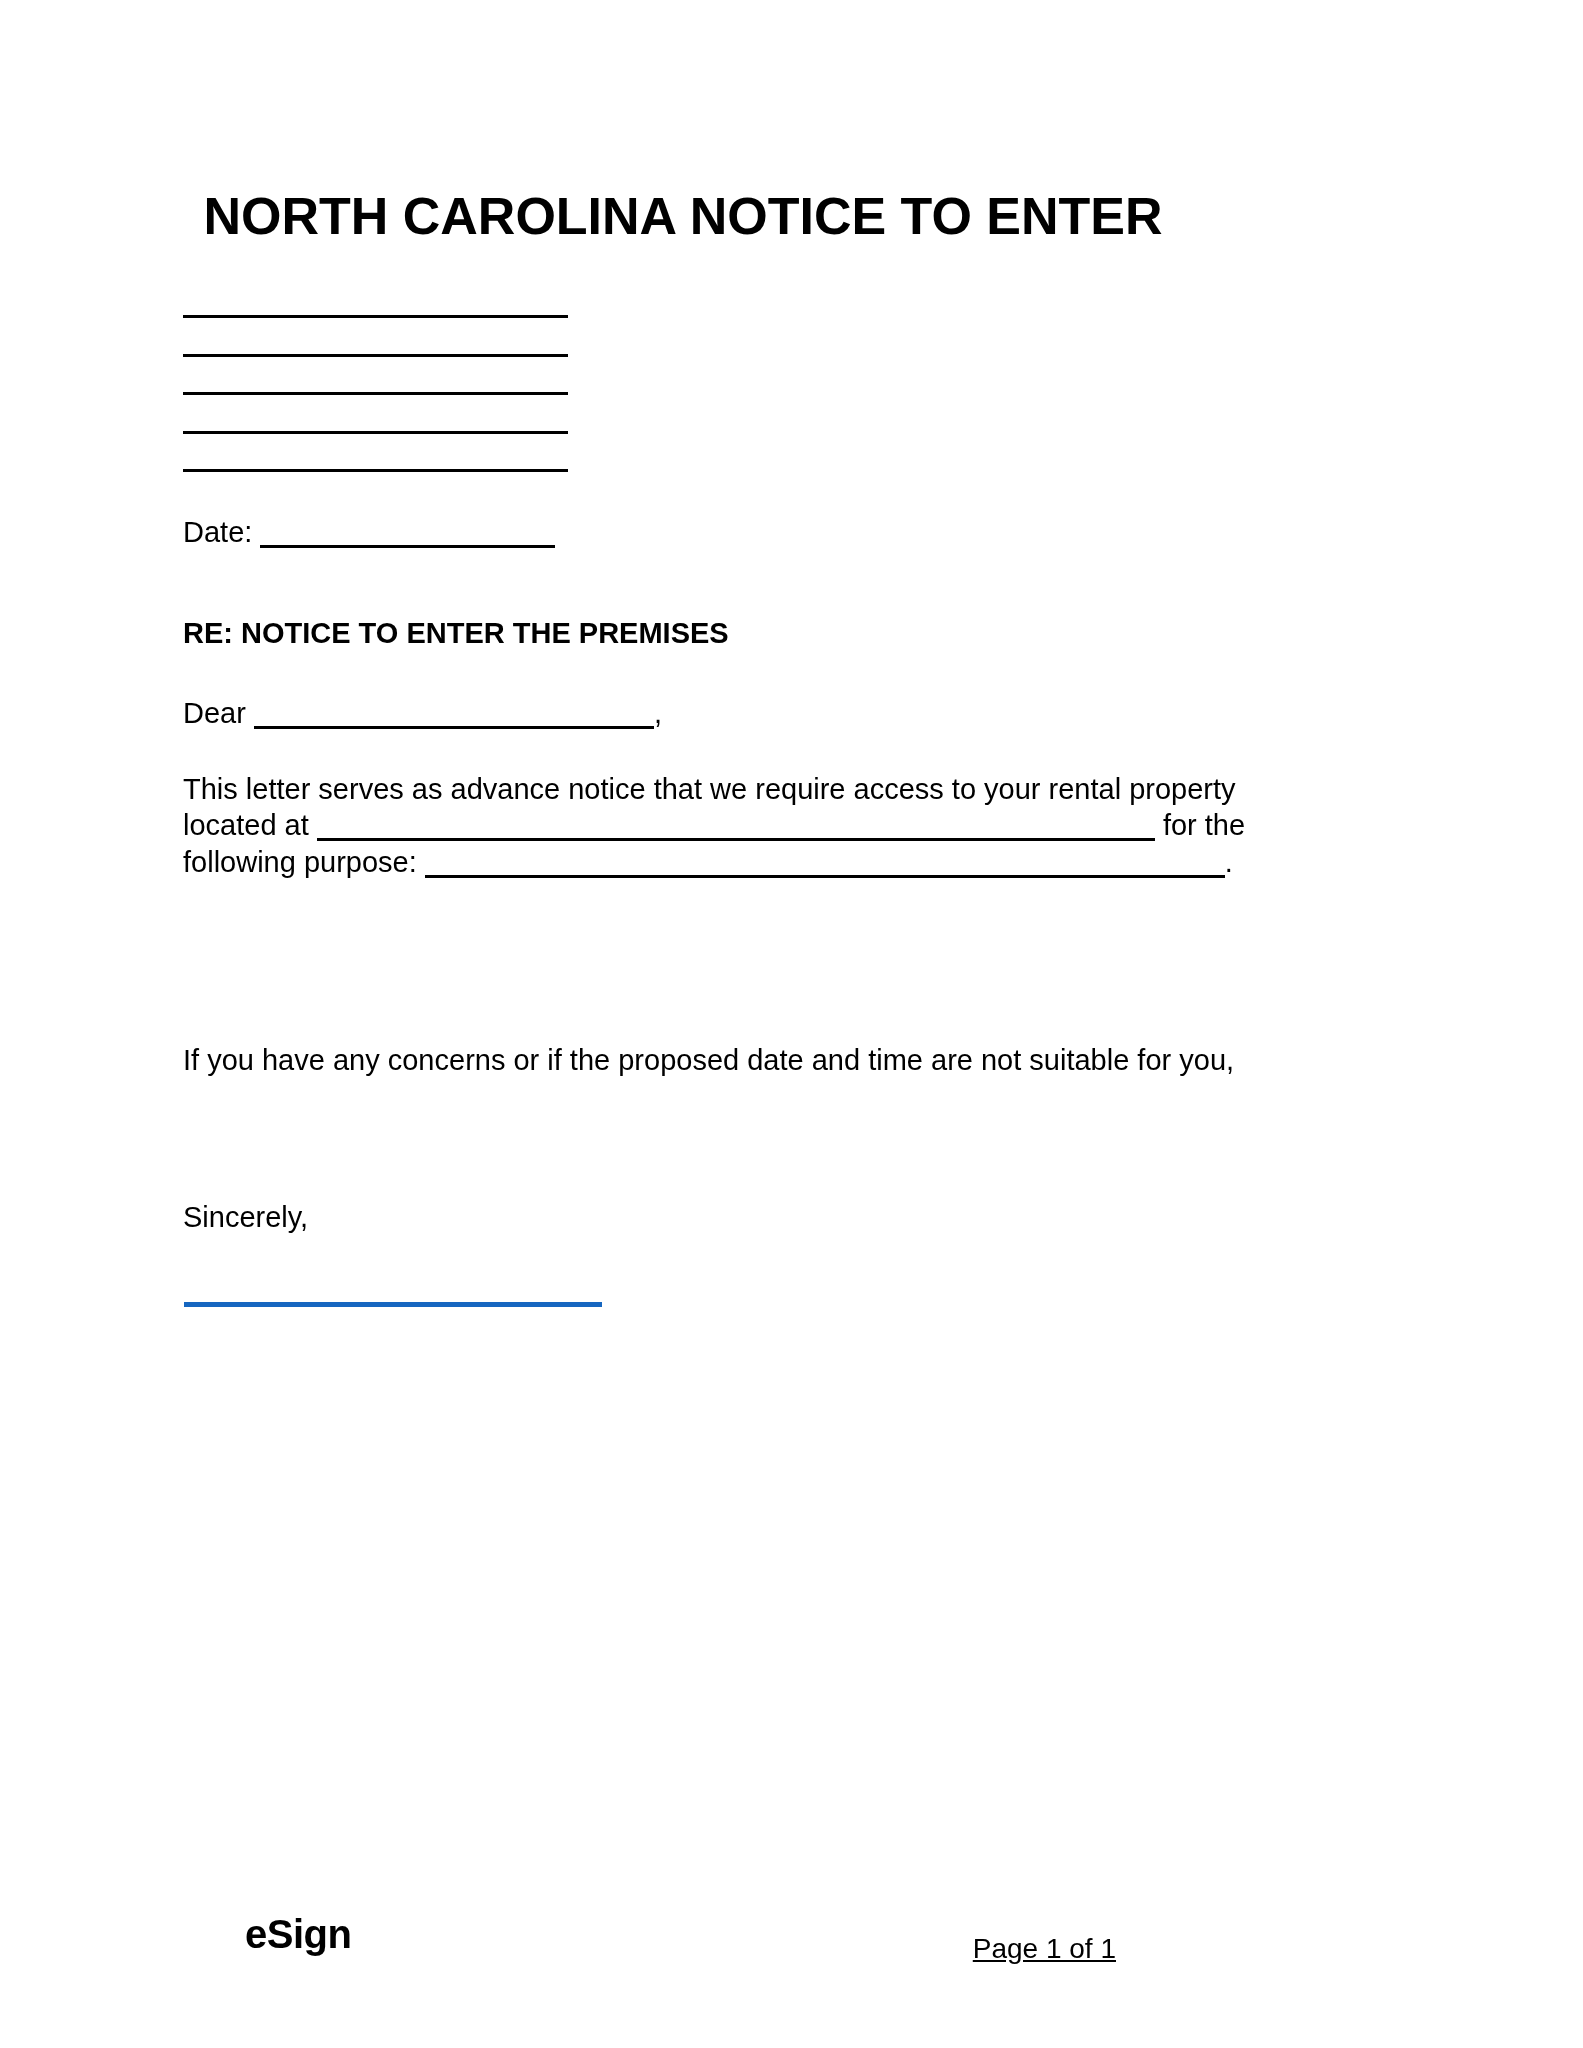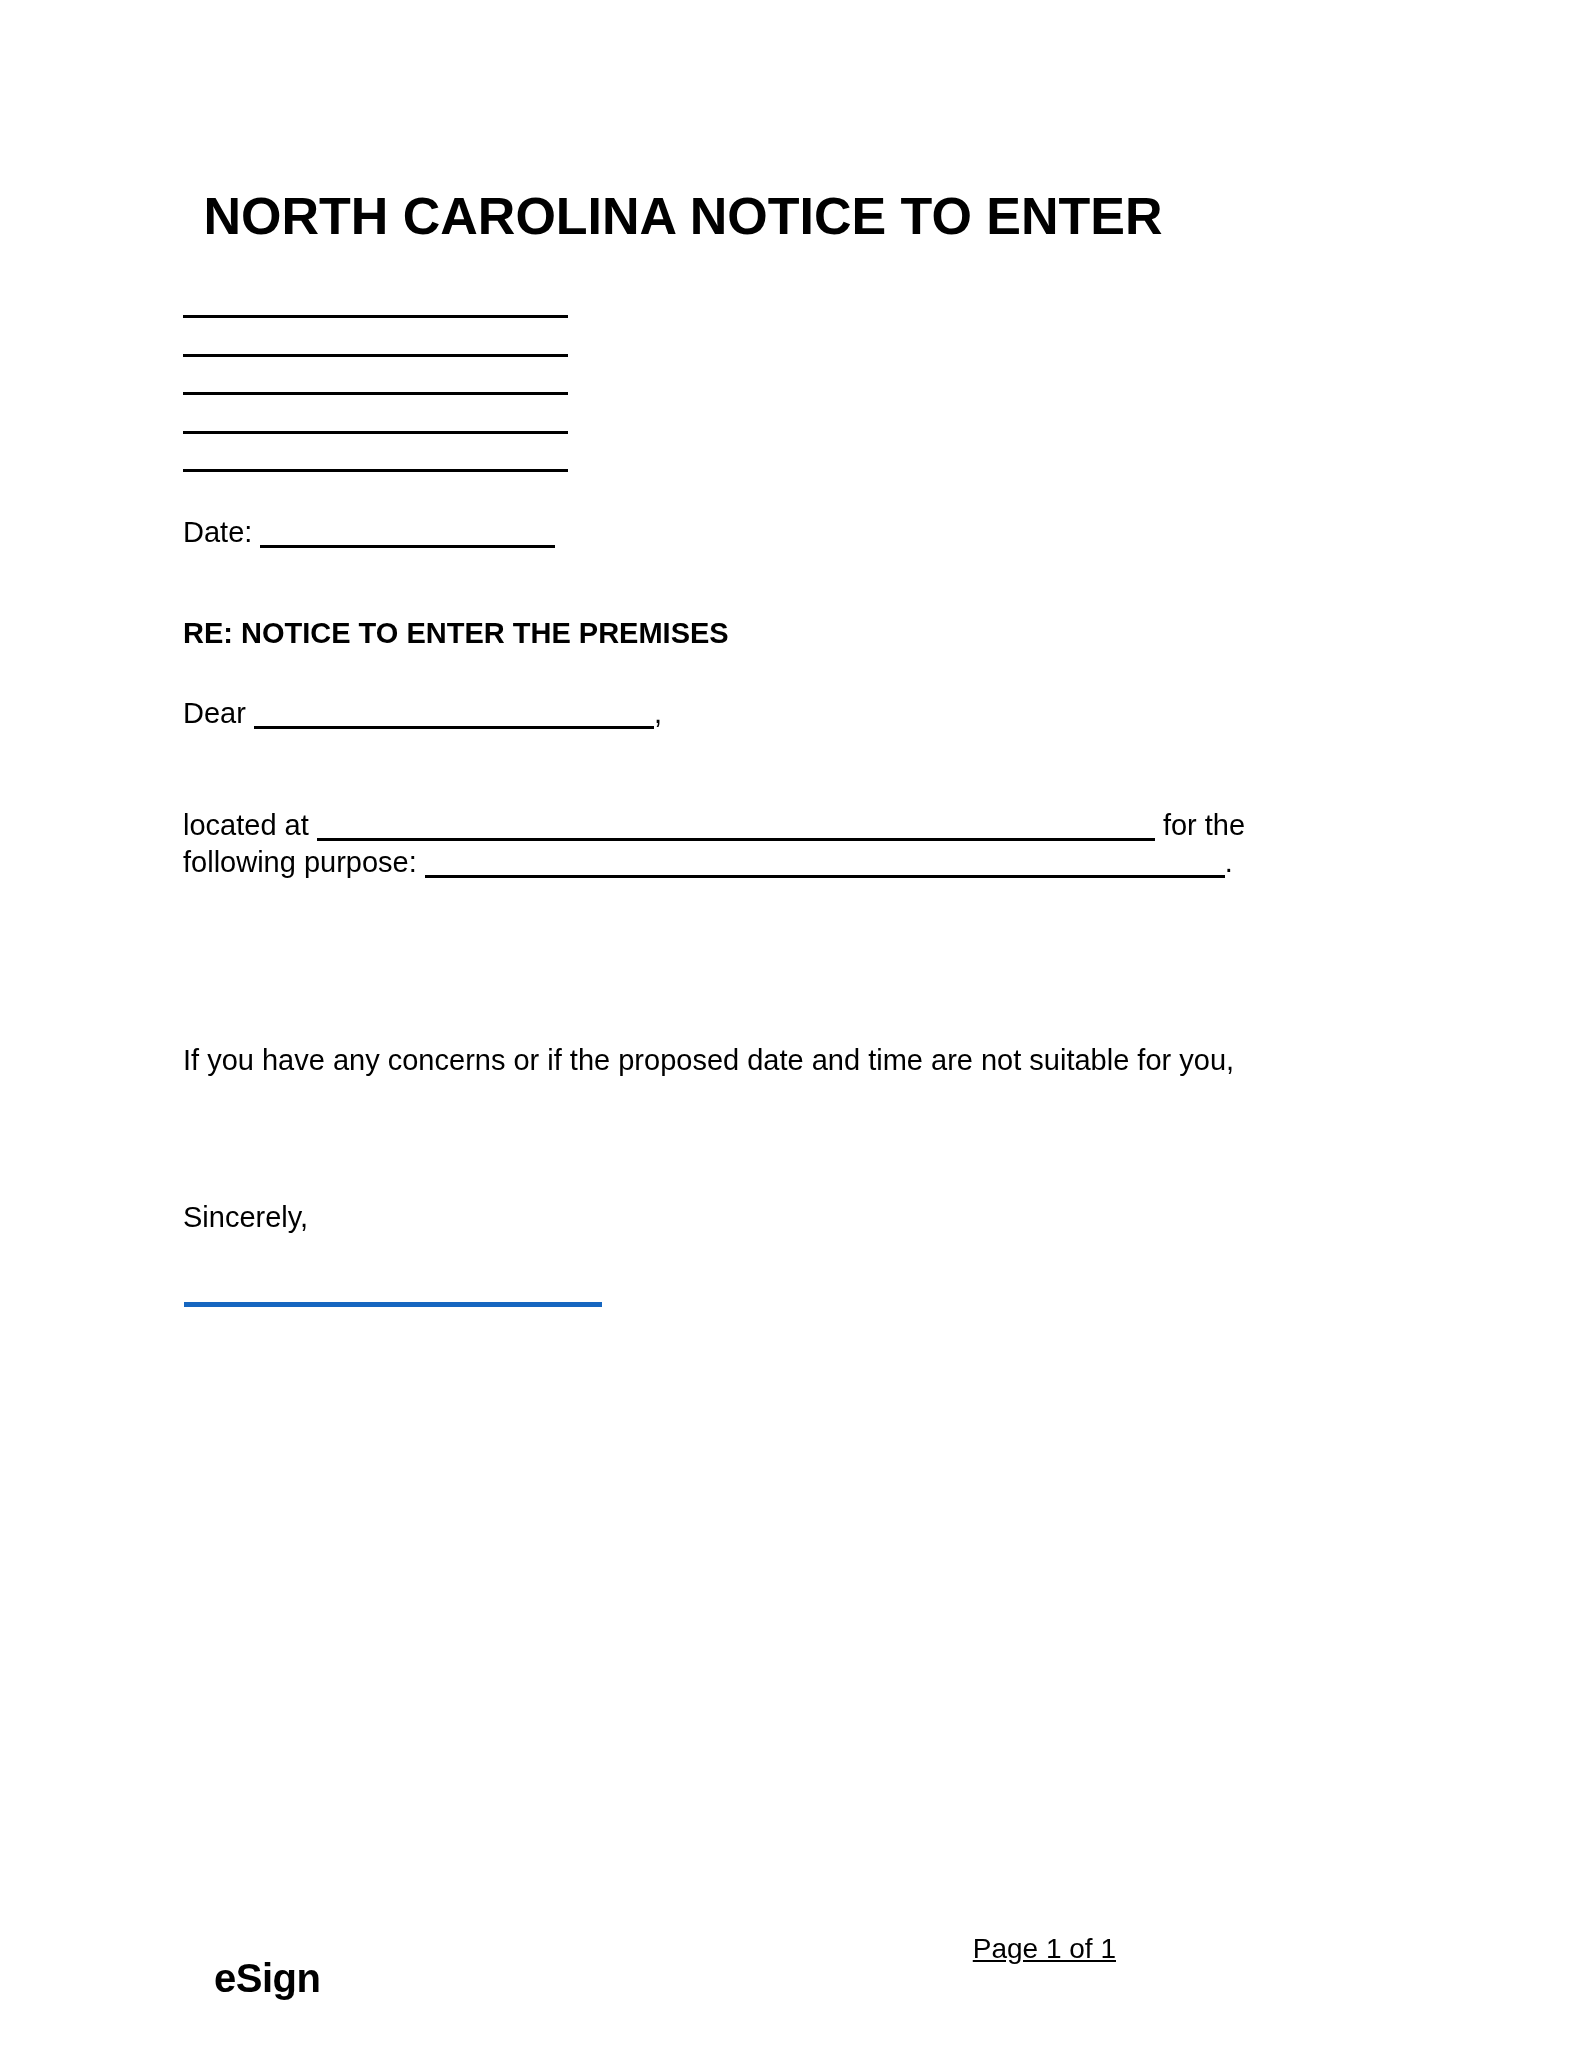--- a/index.html
+++ b/index.html
@@ -64,25 +64,24 @@
     position:absolute;
     top:1302px;
     left:184px;
     width:418px;
     height:0;
     border-top:5px solid #1666c0;
   }
   .brand{
     position:absolute;
     top:1912px;
-    left:214px;
+    left:245px;
     font-size:40px;
     font-weight:800;
     letter-spacing:-0.5px;
-    margin-top:44px;
   }
   .page-num{
     position:absolute;
     top:1933px;
     right:250px;
     font-size:28px;
     text-decoration:underline;
   }
 </style>
 </head>
@@ -97,21 +96,21 @@
   <div class="addr-line" style="top:392px"></div>
   <div class="addr-line" style="top:431px"></div>
   <div class="addr-line" style="top:469px"></div>
 
   <div class="row" style="top:516px"><span>Date: </span><span class="blank w-date"></span></div>
 
   <div class="row bold" style="top:617px">RE: NOTICE TO ENTER THE PREMISES</div>
 
   <div class="row" style="top:697px"><span>Dear </span><span class="blank w-dear"></span><span>,</span></div>
 
-  <div class="para" style="top:771px"><br><span>located at </span><span class="blank w-located"></span><span> for the</span><br><span>following purpose: </span><span class="blank w-purpose"></span><span>.</span></div>
+  <div class="para" style="top:771px"><span>This letter serves as advance notice that we require access to your rental property</span><br><span>located at </span><span class="blank w-located"></span><span> for the</span><br><span>following purpose: </span><span class="blank w-purpose"></span><span>.</span></div>
 
 
   <div class="para" style="top:1042px"><span>If you have any concerns or if the proposed date and time are not suitable for you,</span><br><br></div>
 
   <div class="row" style="top:1201px">Sincerely,</div>
 
   <div class="sig-line" style="border-top-color: rgb(22, 102, 192);"></div>
 
   <div class="brand">eSign</div>
 

